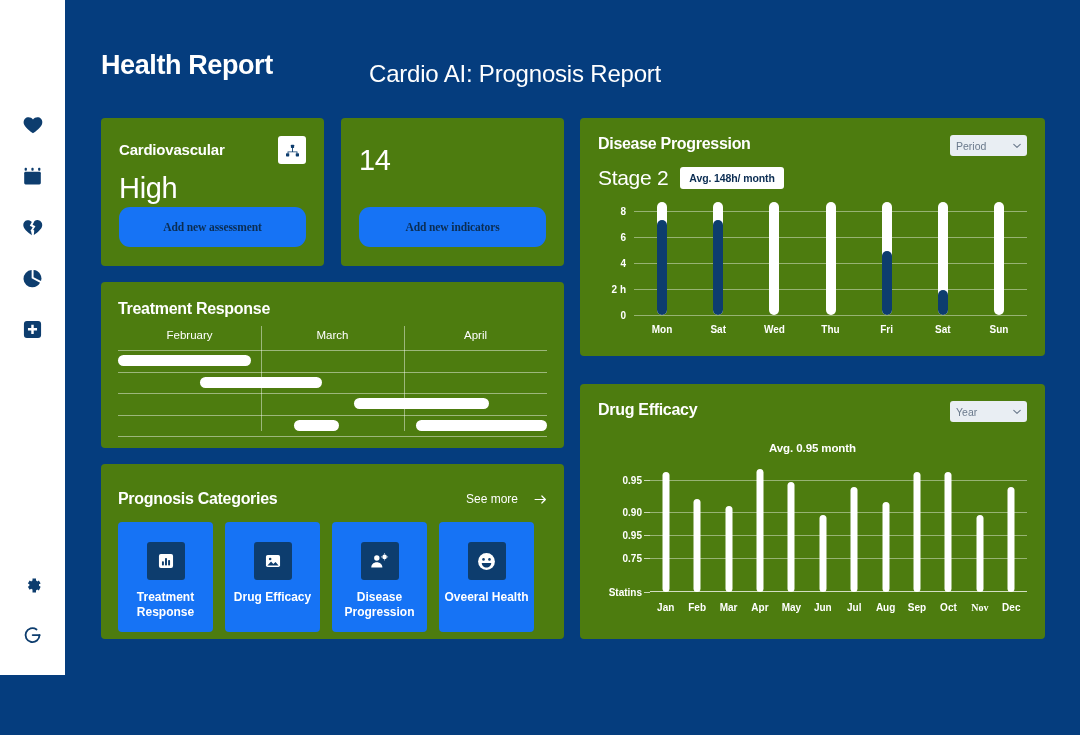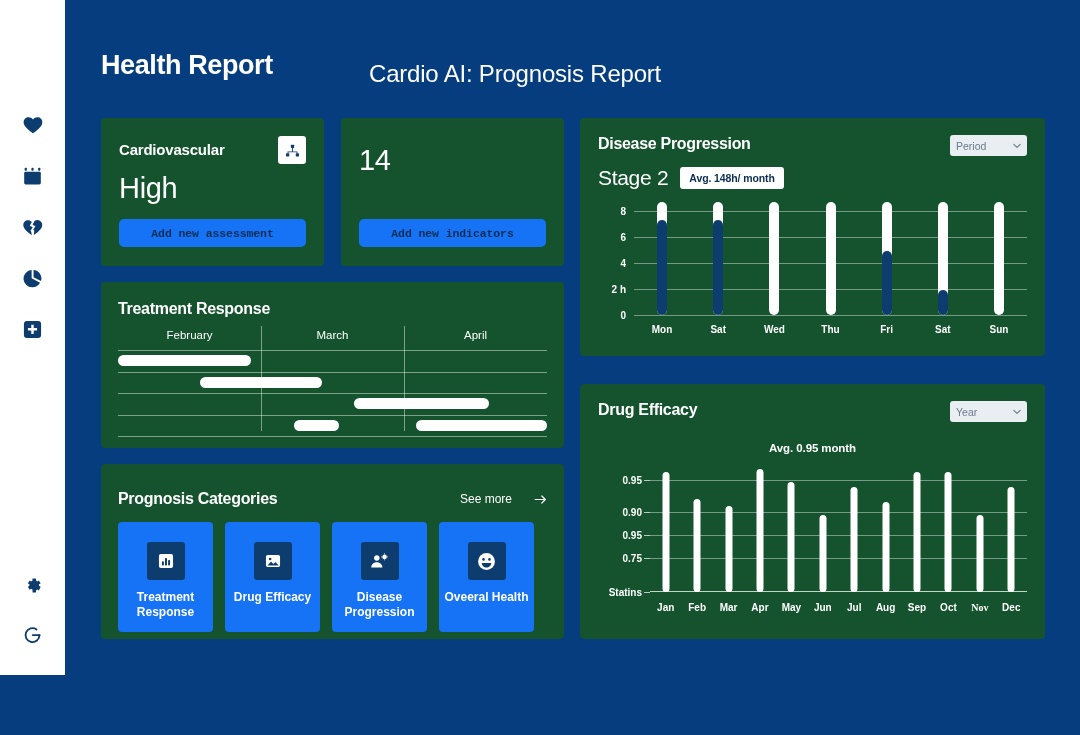--- a/index.html
+++ b/index.html
@@ -31,52 +31,52 @@
   .hdr-title {
     position: absolute; left: 101px; top: 50px;
     font-size: 27px; font-weight: 700; color: #ffffff; letter-spacing: -0.4px;
   }
   .hdr-sub {
     position: absolute; left: 369px; top: 60px;
     font-size: 24px; font-weight: 400; color: #ffffff; letter-spacing: -0.2px;
   }
 
   
-  .card { position: absolute; background: #14532d; border-radius: 4px; }
+  .card { position: absolute; background: #4d7c0f; border-radius: 4px; }
 
   
   .stat { width: 223px; height: 148px; top: 118px; padding: 18px 18px 0 18px; }
   .stat.c1 { left: 101px; }
   .stat.c2 { left: 341px; }
   .stat-head { display: flex; justify-content: space-between; align-items: flex-start; }
   .stat-label { font-size: 15px; font-weight: 700; color: #ffffff; letter-spacing: -0.2px; padding-top: 5px; }
   .stat-icon { width: 28px; height: 28px; background: #ffffff; border-radius: 3px; display: flex; align-items: center; justify-content: center; }
   .stat-val { font-size: 29px; font-weight: 400; color: #ffffff; margin-top: 8px; letter-spacing: -0.3px; }
   .stat-btn {
-    position: absolute; left: 18px; right: 18px; bottom: 19px; height: 28px;
-    background: #1673f5; border: none; border-radius: 5px; cursor: pointer;
-    font-family: Liberation Mono, monospace; font-size: 11.5px; font-weight: 700;
+    position: absolute; left: 18px; right: 18px; bottom: 19px; height: 40px;
+    background: #1673f5; border: none; border-radius: 11px; cursor: pointer;
+    font-family: Liberation Serif, serif; font-size: 11.5px; font-weight: 700;
     color: #0b2d52; letter-spacing: -0.1px;
   }
 
   
   .treat { left: 101px; top: 282px; width: 463px; height: 166px; padding: 18px 17px 0 17px; }
   .card-title { font-size: 16px; font-weight: 700; color: #ffffff; letter-spacing: -0.3px; }
   .gantt { position: relative; margin-top: 11px; height: 112px; }
   .gantt-cols { display: flex; }
   .gantt-col { flex: 1; text-align: center; font-size: 11.5px; color: #ffffff; padding-bottom: 7px; }
   .gantt-body { position: relative; height: 85px; }
   .g-vline { position: absolute; top: -22px; bottom: 2px; width: 1px; background: rgba(255,255,255,0.45); }
   .g-hline { position: absolute; left: 0; right: 0; height: 1px; background: rgba(255,255,255,0.45); }
   .g-bar { position: absolute; height: 11px; background: #ffffff; border-radius: 6px; }
 
   
   .progcat { left: 101px; top: 464px; width: 463px; height: 175px; padding: 18px 17px 0 17px; }
   .pc-head { display: flex; justify-content: space-between; align-items: center; margin-top: 8px; }
-  .pc-more { font-size: 12px; color: #ffffff; cursor: pointer; display: flex; align-items: center; gap: 22px; }
+  .pc-more { font-size: 12px; color: #ffffff; cursor: pointer; display: flex; align-items: center; gap: 16px; }
   .pc-grid { display: flex; gap: 12px; margin-top: 14px; }
   .pc-tile {
     width: 95px; height: 110px; background: #1673f5; border-radius: 4px; cursor: pointer;
     display: flex; flex-direction: column; align-items: center; padding-top: 20px;
   }
   .pc-icon { width: 38px; height: 38px; background: #0d3d6e; border-radius: 3px; display: flex; align-items: center; justify-content: center; }
   .pc-label { margin-top: 10px; font-size: 12px; font-weight: 700; color: #ffffff; text-align: center; line-height: 1.28; }
 
   
   .disease { left: 580px; top: 118px; width: 465px; height: 238px; padding: 17px 18px 0 18px; }

